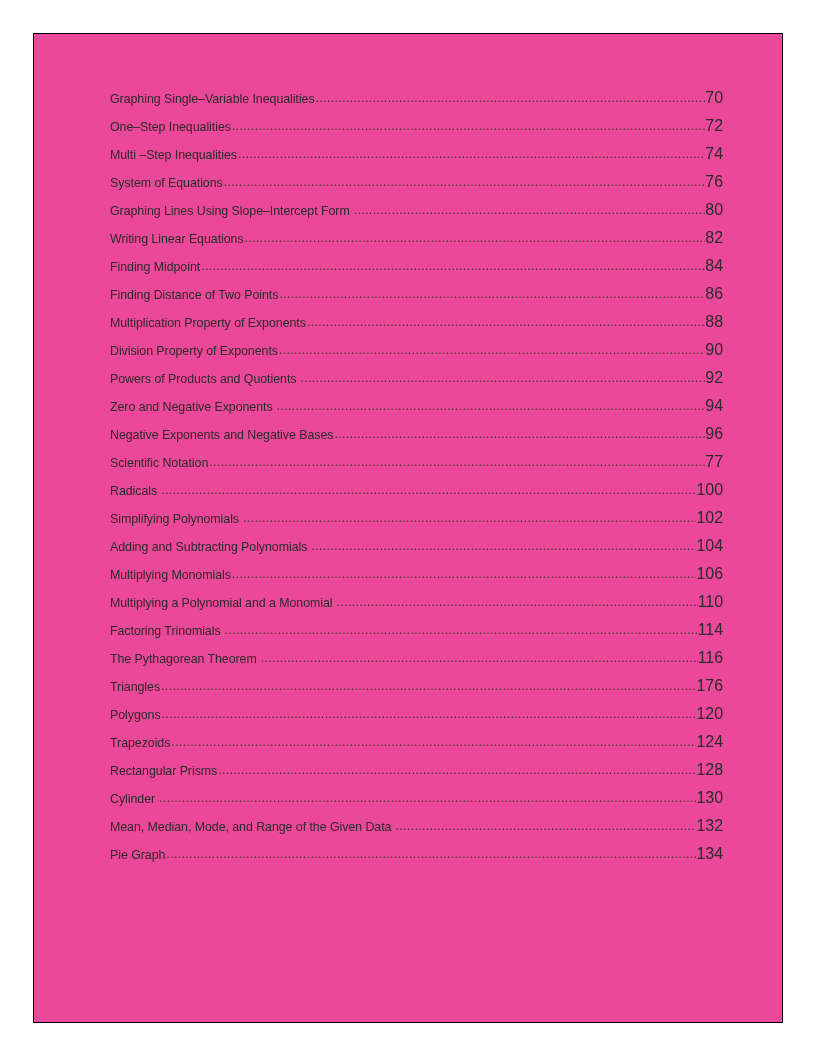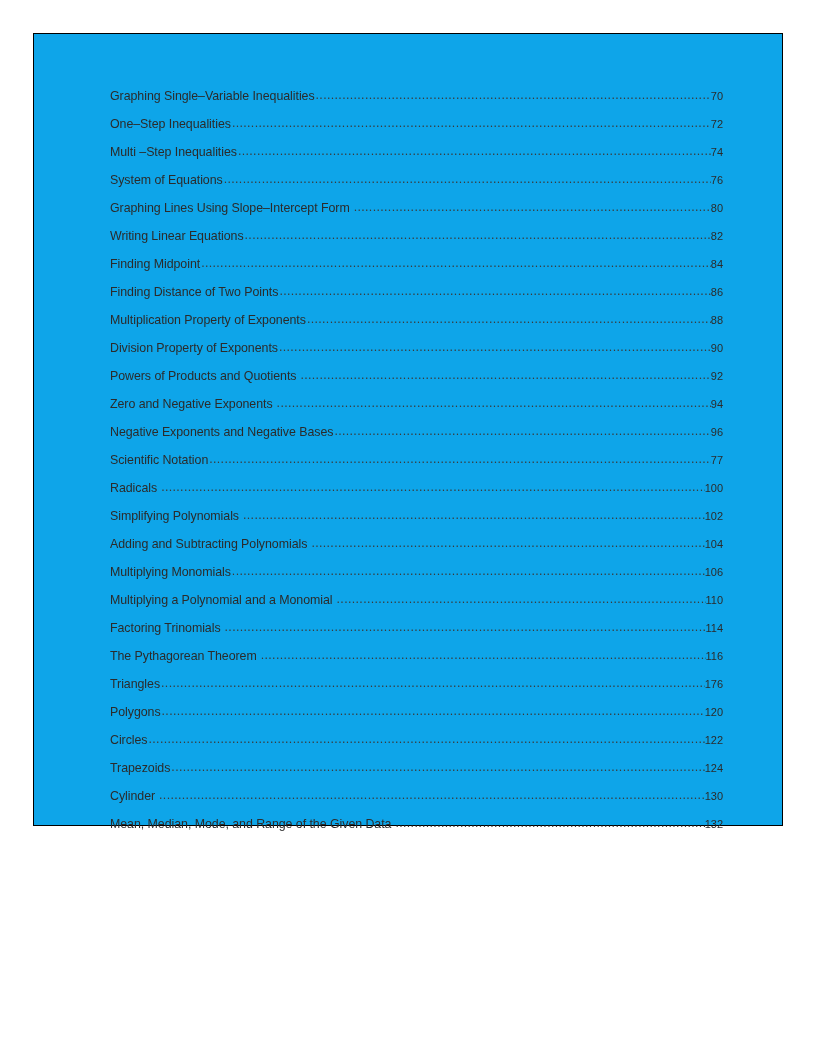--- a/index.html
+++ b/index.html
@@ -14,24 +14,24 @@
     color: #231f20;
     position: relative;
     overflow: hidden;
   }
 
   #page {
     position: absolute;
     left: 33px;
     top: 33px;
     width: 750px;
-    height: 793px;
+    height: 990px;
     border: 1.6px solid #000000;
     box-sizing: border-box;
-    background: #0ea5e9;
+    background: #ec4899;
   }
 
   #toc-list {
     position: absolute;
     left: 76px;
     top: 55px;
     width: 613px;
   }
 
   .toc-entry {
@@ -63,21 +63,21 @@
     font-size: 12.4px;
     color: #3a3a3a;
     letter-spacing: 0.35px;
     display: block;
     white-space: nowrap;
   }
 
   .toc-page {
     flex: 0 0 auto;
     text-align: right;
-    font-size: 11px;
+    font-size: 16px;
     color: #2b2b2b;
     padding-left: 0px;
   }
 
   
   .gap .toc-leader { margin-left: 4px; }
 
   #footer {
     position: absolute;
     left: 0;
@@ -201,38 +201,43 @@
         <span class="toc-title">Triangles</span>
         <span class="toc-leader"></span>
         <span class="toc-page">176</span>
       </div>
       <div class="toc-entry">
         <span class="toc-title">Polygons</span>
         <span class="toc-leader"></span>
         <span class="toc-page">120</span>
       </div>
       <div class="toc-entry">
-        <span class="toc-title">Circles</span>
-        <span class="toc-leader"></span>
-        <span class="toc-page">122</span>
-      </div>
-      <div class="toc-entry">
         <span class="toc-title">Trapezoids</span>
         <span class="toc-leader"></span>
         <span class="toc-page">124</span>
       </div>
+      <div class="toc-entry">
+        <span class="toc-title">Rectangular Prisms</span>
+        <span class="toc-leader"></span>
+        <span class="toc-page">128</span>
+      </div>
       <div class="toc-entry gap">
         <span class="toc-title">Cylinder</span>
         <span class="toc-leader"></span>
         <span class="toc-page">130</span>
       </div>
       <div class="toc-entry gap">
         <span class="toc-title">Mean, Median, Mode, and Range of the Given Data</span>
         <span class="toc-leader"></span>
         <span class="toc-page">132</span>
+      </div>
+      <div class="toc-entry">
+        <span class="toc-title">Pie Graph</span>
+        <span class="toc-leader"></span>
+        <span class="toc-page">134</span>
       </div>
     </div>
 
   <div id="footer">
     
     
   </div>
 
 </div>
 

